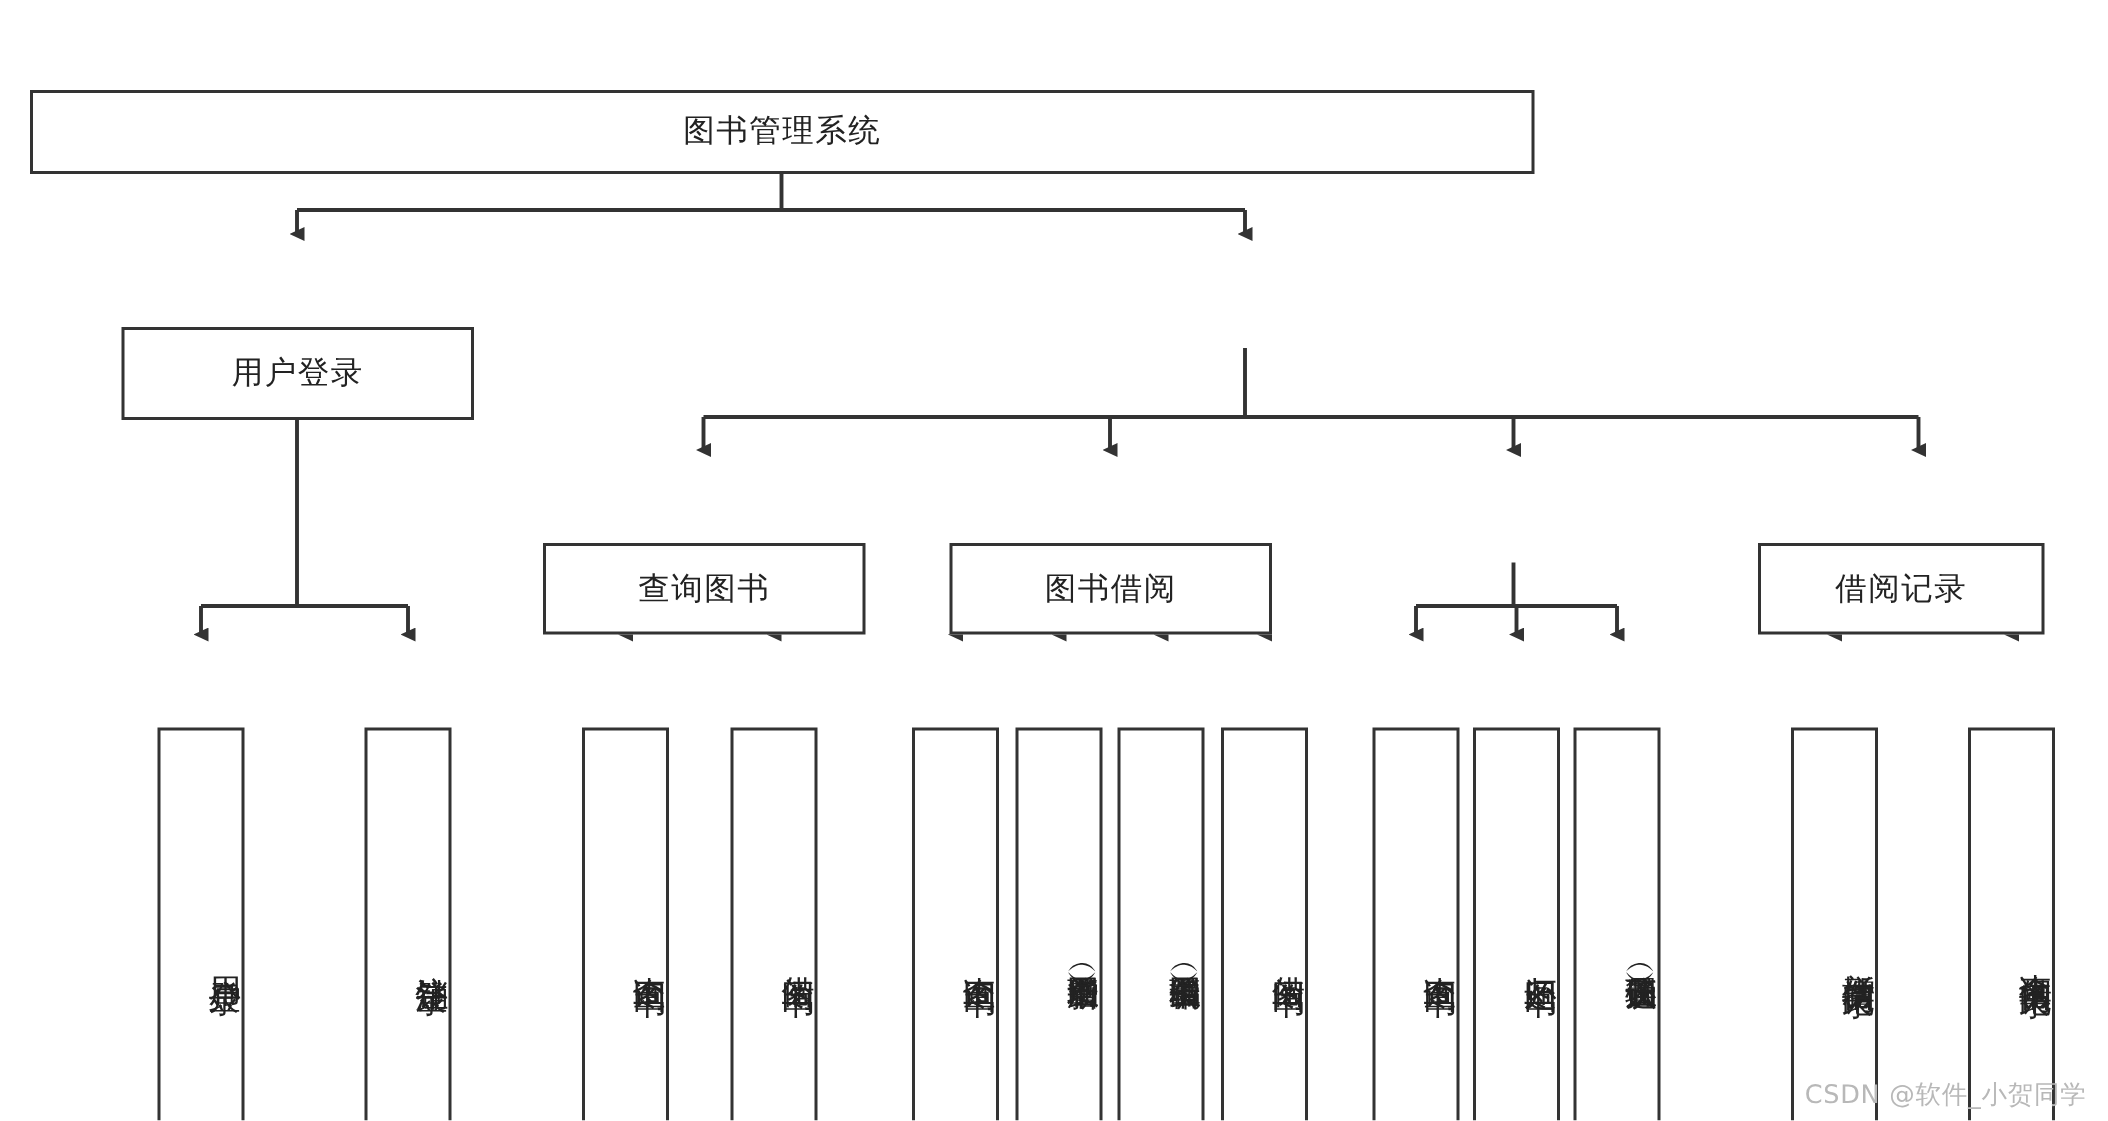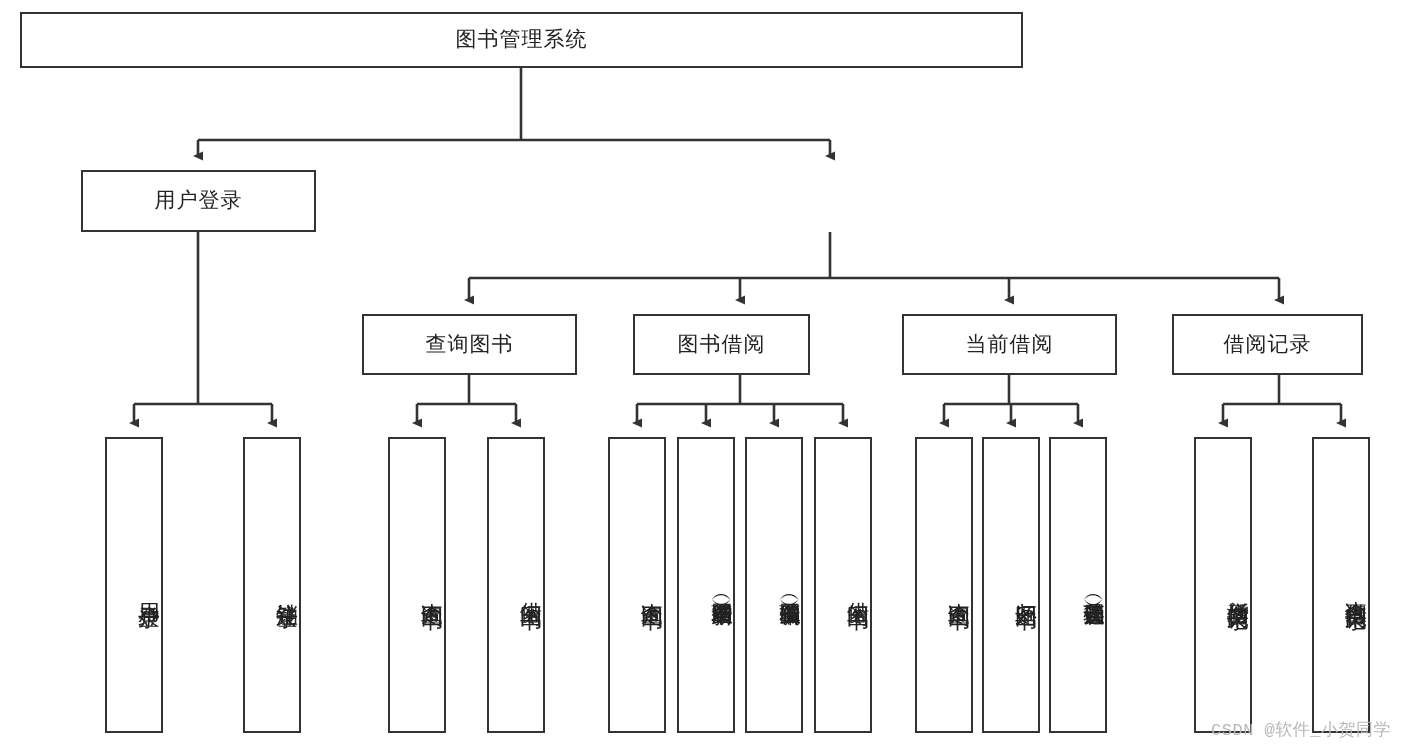--- a/index.html
+++ b/index.html
@@ -27,20 +27,21 @@
   .node {
     position: absolute;
     box-sizing: border-box;
     border: 2px solid #333333;
     background: #ffffff;
     display: flex;
     align-items: center;
     justify-content: center;
     color: #222222;
     letter-spacing: 1px;
+    margin-top: 48px;
   }
   .node.horizontal {
     font-size: 21px;
     line-height: 1.2;
     white-space: nowrap;
   }
   .node.vertical {
     writing-mode: vertical-rl;
     text-orientation: upright;
     font-size: 22px;
@@ -57,21 +58,20 @@
   }
   #watermark {
     position: absolute;
     right: 14px;
     bottom: 6px;
     font-size: 17px;
     color: #b8b8b8;
     white-space: nowrap;
     letter-spacing: 0.5px;
     pointer-events: none;
-    font-family: Liberation Mono, monospace;
   }
 </style>
 </head>
 <body>
 
 <div id="diagram-root">
 
   <svg id="flow-svg" viewBox="0 0 1405 747" xmlns="http://www.w3.org/2000/svg">
     <defs>
       <marker id="arrow" markerWidth="10" markerHeight="10" refX="4.6" refY="5" orient="auto" markerUnits="userSpaceOnUse">
@@ -120,22 +120,21 @@
       <path d="M1223,404 L1223,423" marker-end="url(#arrow)"></path>
       <path d="M1341,404 L1341,423" marker-end="url(#arrow)"></path>
     </g>
   </svg>
 
   <div class="node horizontal" id="node-root" style="left: 20px; top: 12px; width: 1003px; height: 56px;">图书管理系统</div>
 
   <div class="node horizontal" id="node-user-login" style="left: 81px; top: 170px; width: 235px; height: 62px;">用户登录</div>
 
   <div class="node horizontal" id="node-new-book-recommend" style="left: 362px; top: 314px; width: 215px; height: 61px;">查询图书</div>
-  <div class="node horizontal" id="node-book-borrow" style="left: 633px; top: 314px; width: 177px; height: 61px; text-align: center;">图书借阅</div>
-  <div class="node horizontal" id="node-current-borrow" style="left: 902px; top: 314px; width: 215px; height: 61px;">当前借阅</div>
+  <div class="node horizontal" id="node-book-borrow" style="left: 633px; top: 314px; width: 215px; height: 61px; text-align: center;">图书借阅</div>
   <div class="node horizontal" id="node-borrow-record" style="left: 1172px; top: 314px; width: 191px; height: 61px;">借阅记录</div>
 
   <div class="node vertical" id="leaf-0" style="left: 105px; top: 437px; width: 58px; height: 296px;">用户登录</div>
   <div class="node vertical" id="leaf-1" style="left: 243px; top: 437px; width: 58px; height: 296px;">注销登录</div>
   <div class="node vertical" id="leaf-2" style="left: 388px; top: 437px; width: 58px; height: 296px;">查询图书</div>
   <div class="node vertical" id="leaf-3" style="left: 487px; top: 437px; width: 58px; height: 296px;">借阅图书</div>
   <div class="node vertical" id="leaf-4" style="left: 608px; top: 437px; width: 58px; height: 296px;">查询图书</div>
   <div class="node vertical tight" id="leaf-5" style="left: 677px; top: 437px; width: 58px; height: 296px;">新增图书（管理员）</div>
   <div class="node vertical tight" id="leaf-6" style="left: 745px; top: 437px; width: 58px; height: 296px;">编辑图书（管理员）</div>
   <div class="node vertical" id="leaf-7" style="left: 814px; top: 437px; width: 58px; height: 296px;">借阅图书</div>

